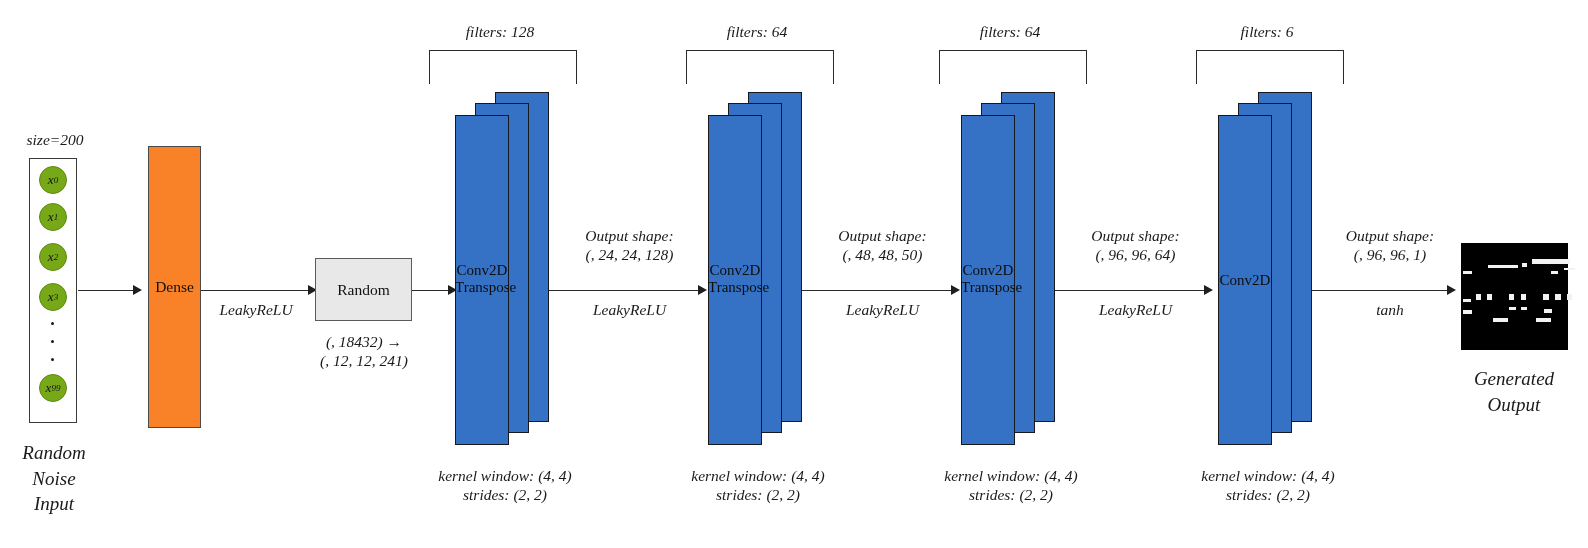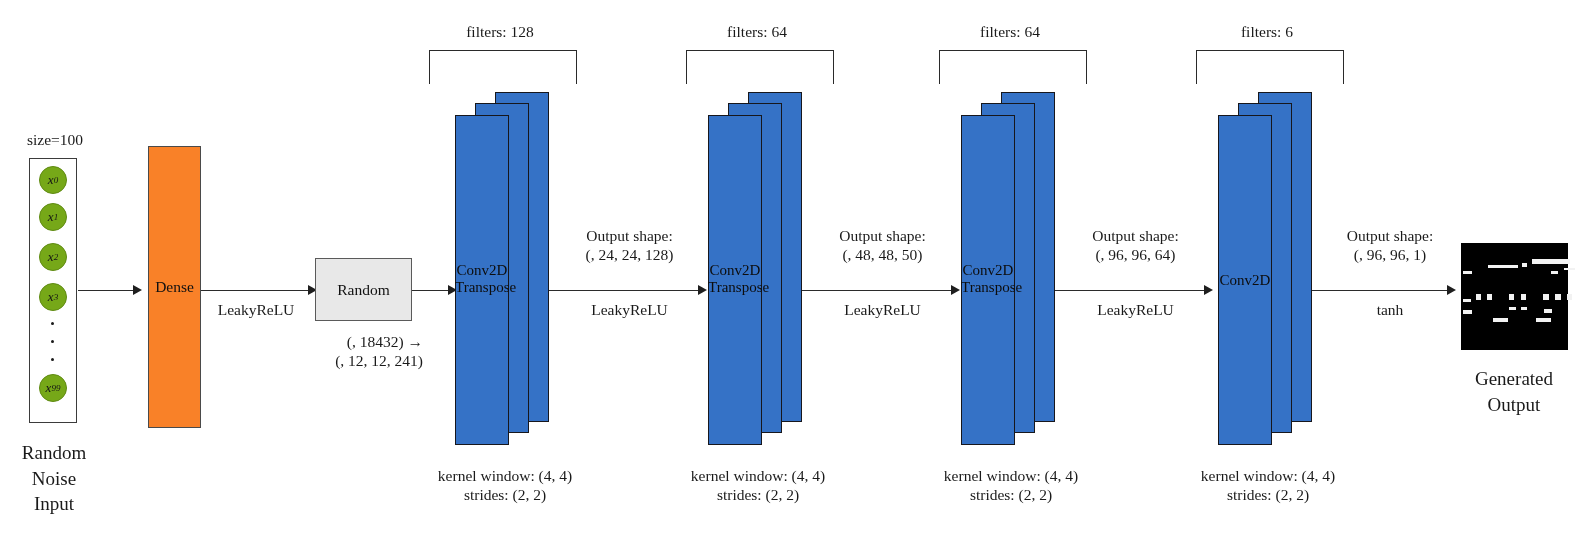--- a/index.html
+++ b/index.html
@@ -18,20 +18,21 @@
     background: #ffffff;
     overflow: hidden;
   }
   .ctext {
     position: absolute;
     text-align: center;
     white-space: nowrap;
     line-height: 1.25;
     font-size: 15.5px;
     color: #1a1a1a;
+    font-style: italic;
   }
   .ctext.blk { white-space: normal; }
   .math { font-style: italic; }
 
   
   .noise-box {
     position: absolute;
     background: #ffffff;
     border: 1.3px solid #3b3b3b;
     box-sizing: border-box;
@@ -138,21 +139,21 @@
   .gen-mark {
     position: absolute;
     background: #f2f2f2;
   }
 </style>
 </head>
 <body>
 
 <div id="canvas">
 
-  <div class="ctext" style="left:10px; top:130px; width:90px;">size=100</div>
+  <div class="ctext" style="left:10px; top:130px; width:90px;">size=200</div>
 
   <div class="noise-box" style="left:29px; top:158px; width:48px; height:265px;"></div>
 
   <div class="node" style="left:39px; top:166px; width:28px; height:28px;">
     <span class="math">x</span>
       <sub>0</sub>
   </div>
   <div class="node" style="left:39px; top:203px; width:28px; height:28px;">
     <span class="math">x</span>
       <sub>1</sub>
@@ -186,21 +187,21 @@
     <span>Dense</span>
   </div>
 
   <div class="arrow-line" style="left:201px; top:290px; width:110px;"></div>
   <div class="arrow-head" style="left:308px; top:285px;"></div>
   <div class="ctext" style="left:196px; top:300px; width:120px;">LeakyReLU</div>
 
   <div class="reshape-block" style="left:315px; top:258px; width:97px; height:63px;">
     <span>Random</span>
   </div>
-  <div class="ctext blk" style="left:305px; top:332px; width:118px;text-align:right;">
+  <div class="ctext blk" style="left:305px; top:332px; width:118px;">
     <div>(, 18432) →</div>
     <div>(, 12, 12, 241)</div>
   </div>
 
   <div class="arrow-line" style="left:412px; top:290px; width:40px;"></div>
   <div class="arrow-head" style="left:448px; top:285px;"></div>
 
   <div class="ctext" style="left:430px; top:22px; width:140px;">filters: 128</div>
   <div class="brace" style="left:429px; top:50px; width:148px; height:34px;"></div>
 

